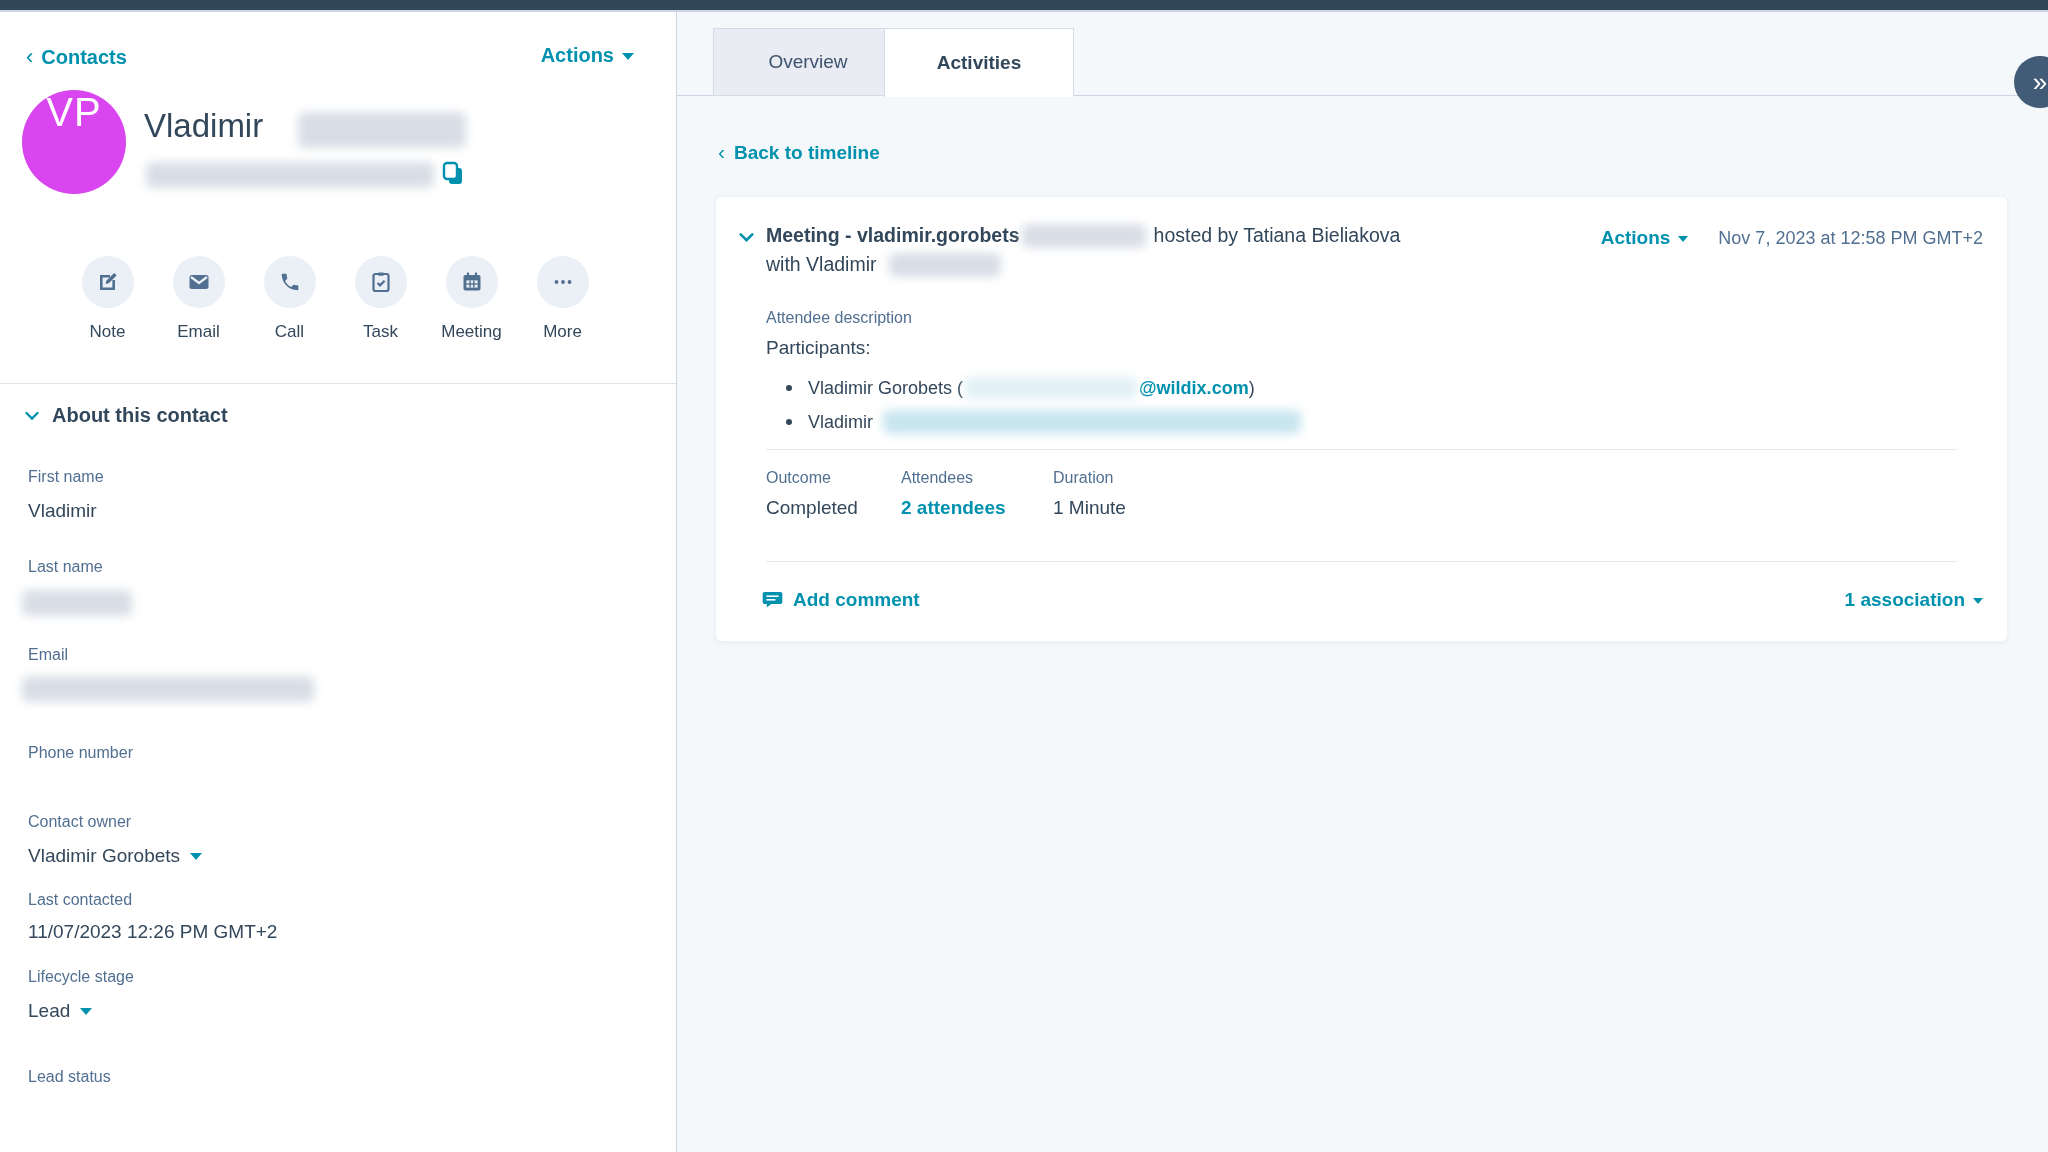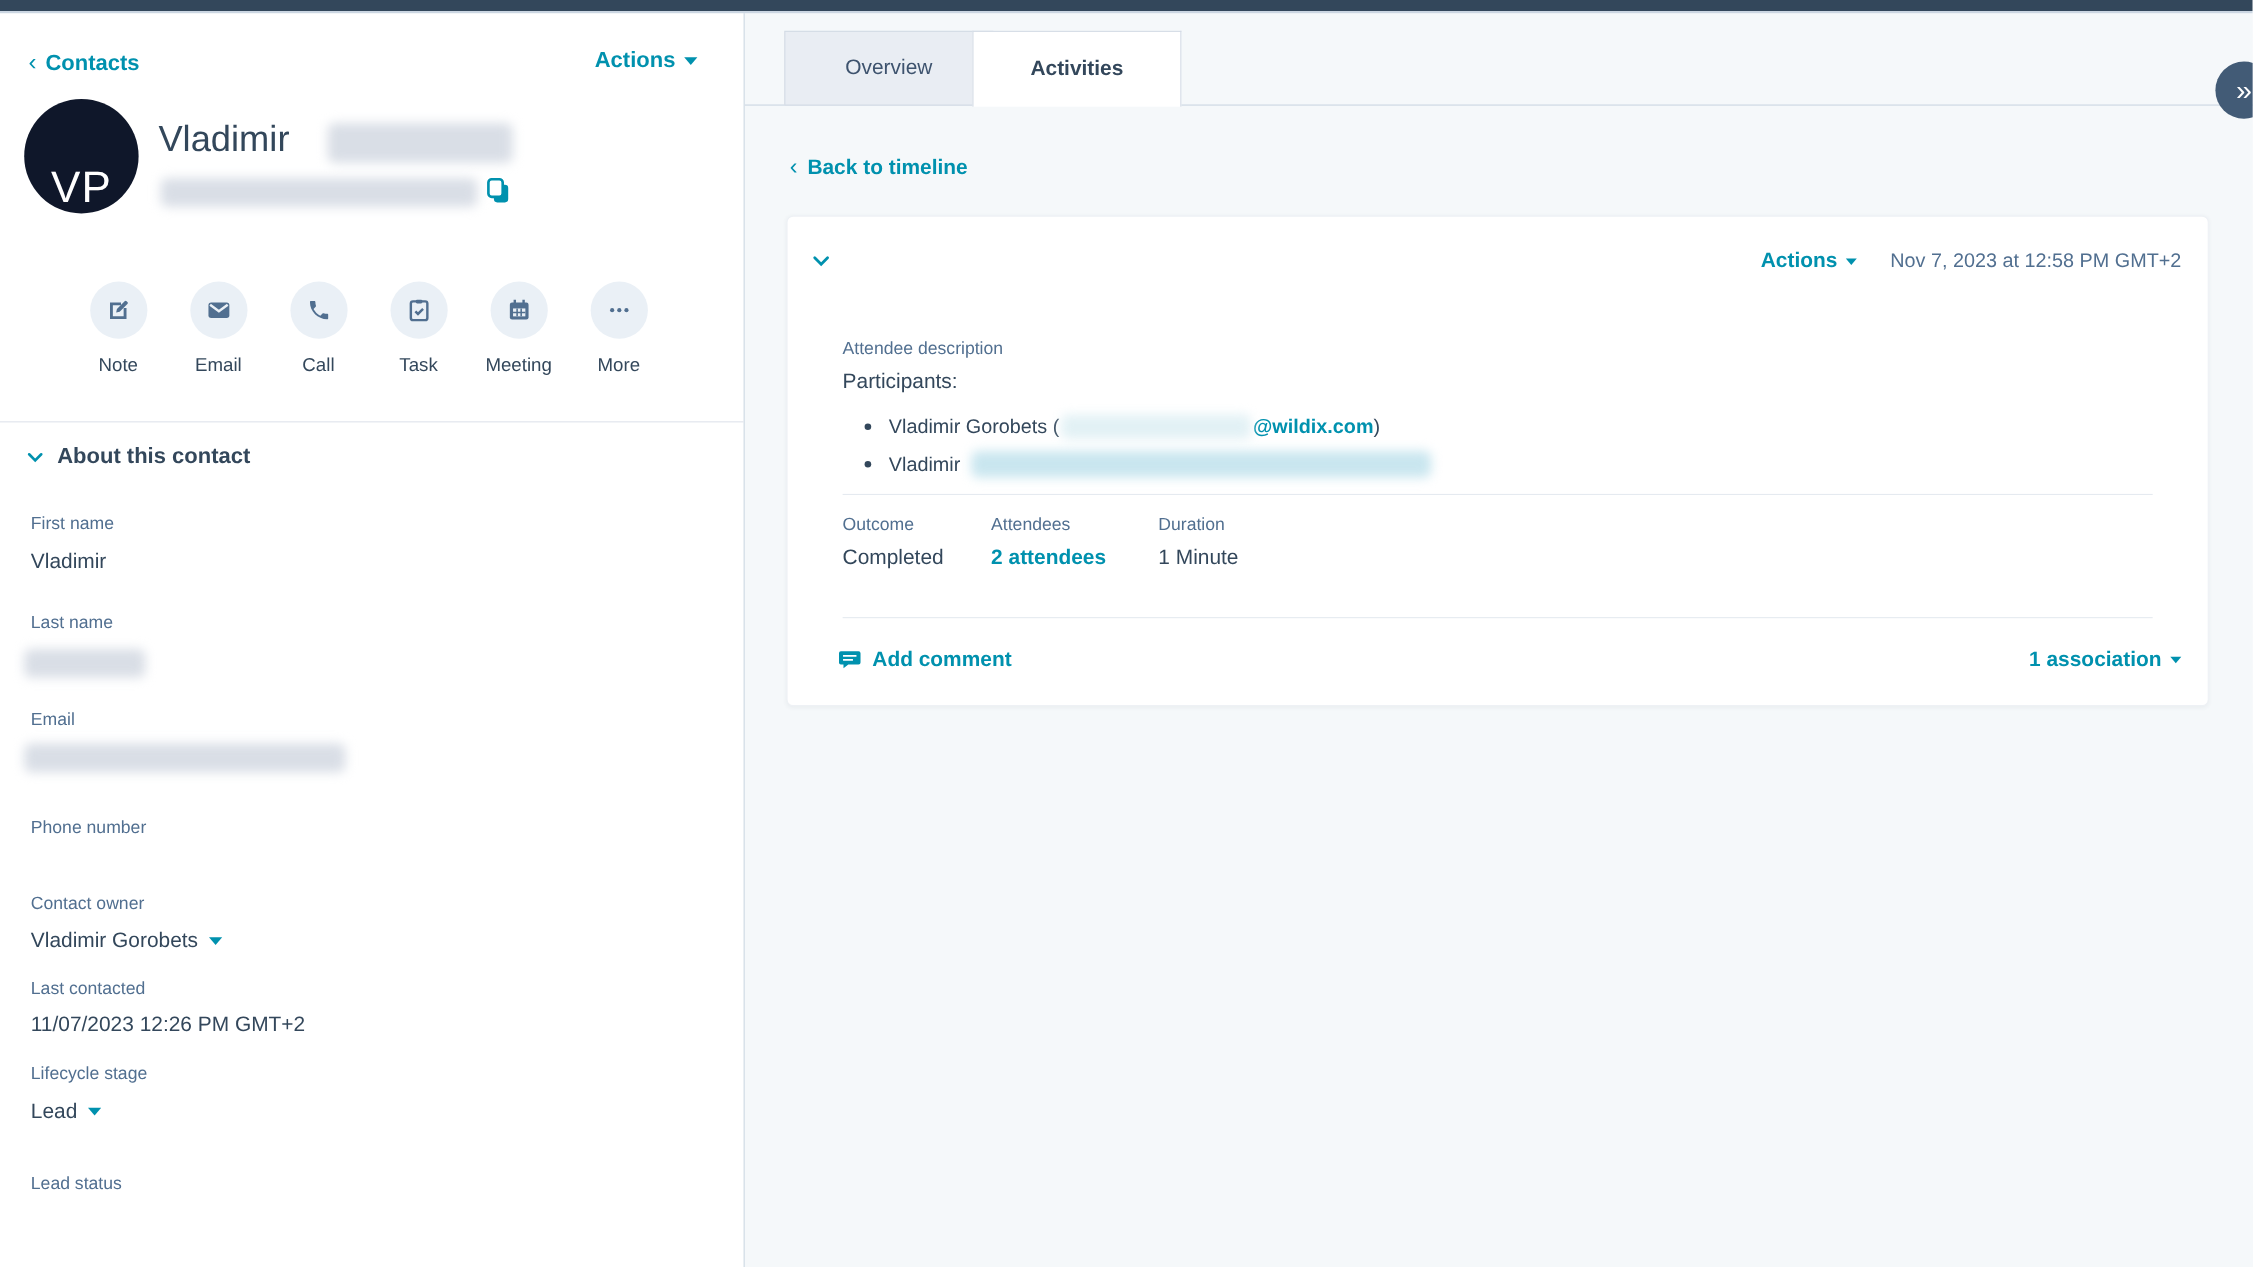--- a/index.html
+++ b/index.html
@@ -12,21 +12,21 @@
   .topbar-edge { position:absolute; left:0; top:10px; width:2048px; height:2px; background:#cbd6e2; z-index:10; }
 
   
   .sidebar { position:absolute; left:0; top:12px; width:677px; height:1140px; background:#ffffff; border-right:1px solid #cbd6e2; z-index:2;padding-left:39px; }
   .crumb { position:absolute; left:26px; top:32px; font-size:20px; font-weight:700; color:#0091ae; cursor:pointer; }
   .crumb .chev { font-size:22px; font-weight:400; margin-right:8px; }
   .sb-actions { position:absolute; right:42px; top:32px; font-size:20px; font-weight:700; color:#0091ae; cursor:pointer; }
   .caret { display:inline-block; width:0; height:0; border-left:6px solid transparent; border-right:6px solid transparent; border-top:7px solid #0091ae; margin-left:8px; vertical-align:middle; }
   .caret.sm { border-left-width:5px; border-right-width:5px; border-top-width:6px; }
 
-  .avatar { position:absolute; left:22px; top:78px; width:104px; height:104px; border-radius:50%; background:#0f172a; color:#fff; font-size:40px; font-weight:400; display:flex; align-items:flex-end; justify-content:center; letter-spacing:1px; }
+  .avatar { position:absolute; left:22px; top:78px; width:104px; height:104px; border-radius:50%; background:#d946ef; color:#fff; font-size:40px; font-weight:400; display:flex; align-items:flex-start; justify-content:center; letter-spacing:1px; }
   .contact-name { position:absolute; left:144px; top:95px; font-size:33px; color:#33475b; }
 
   .blur { background:#d9dee6; border-radius:6px; filter:blur(5px); }
   .blur.teal { background:#c9e6ef; }
   .name-blur { position:absolute; left:298px; top:100px; width:168px; height:36px; }
   .email-blur { position:absolute; left:146px; top:150px; width:288px; height:26px; }
   .copy-btn { position:absolute; left:440px; top:148px; width:26px; height:28px; cursor:pointer; }
 
   .qa-row { position:absolute; left:62px; top:244px; display:flex; }
   .qa { width:91px; display:flex; flex-direction:column; align-items:center; cursor:pointer; }
@@ -251,20 +251,31 @@
   <div class="back-link">
     <span class="chev">‹</span><span>Back to timeline</span>
   </div>
 
   <div class="card">
 
     <svg class="card-chev" width="17" height="17" viewBox="0 0 16 16">
       <path d="M2.5 5l5.5 5.5L13.5 5" fill="none" stroke="#0091ae" stroke-width="2.4" stroke-linecap="round"></path>
     </svg>
 
+    <div class="card-title">
+      <div class="t-line">
+        <span class="t-bold">Meeting - vladimir.gorobets</span>
+        <span class="t-blur1 blur"></span>
+        <span>hosted by Tatiana Bieliakova</span>
+      </div>
+      <div class="t-line">
+        <span>with Vladimir</span>
+        <span class="t-blur2 blur"></span>
+      </div>
+    </div>
 
     <div class="hdr-right">
       <span class="card-actions">
         <span>Actions</span><span class="caret sm"></span>
       </span>
       <span class="timestamp">Nov 7, 2023 at 12:58 PM GMT+2</span>
     </div>
 
     <div class="desc-label">Attendee description</div>
     <div class="participants-hdr">Participants:</div>

